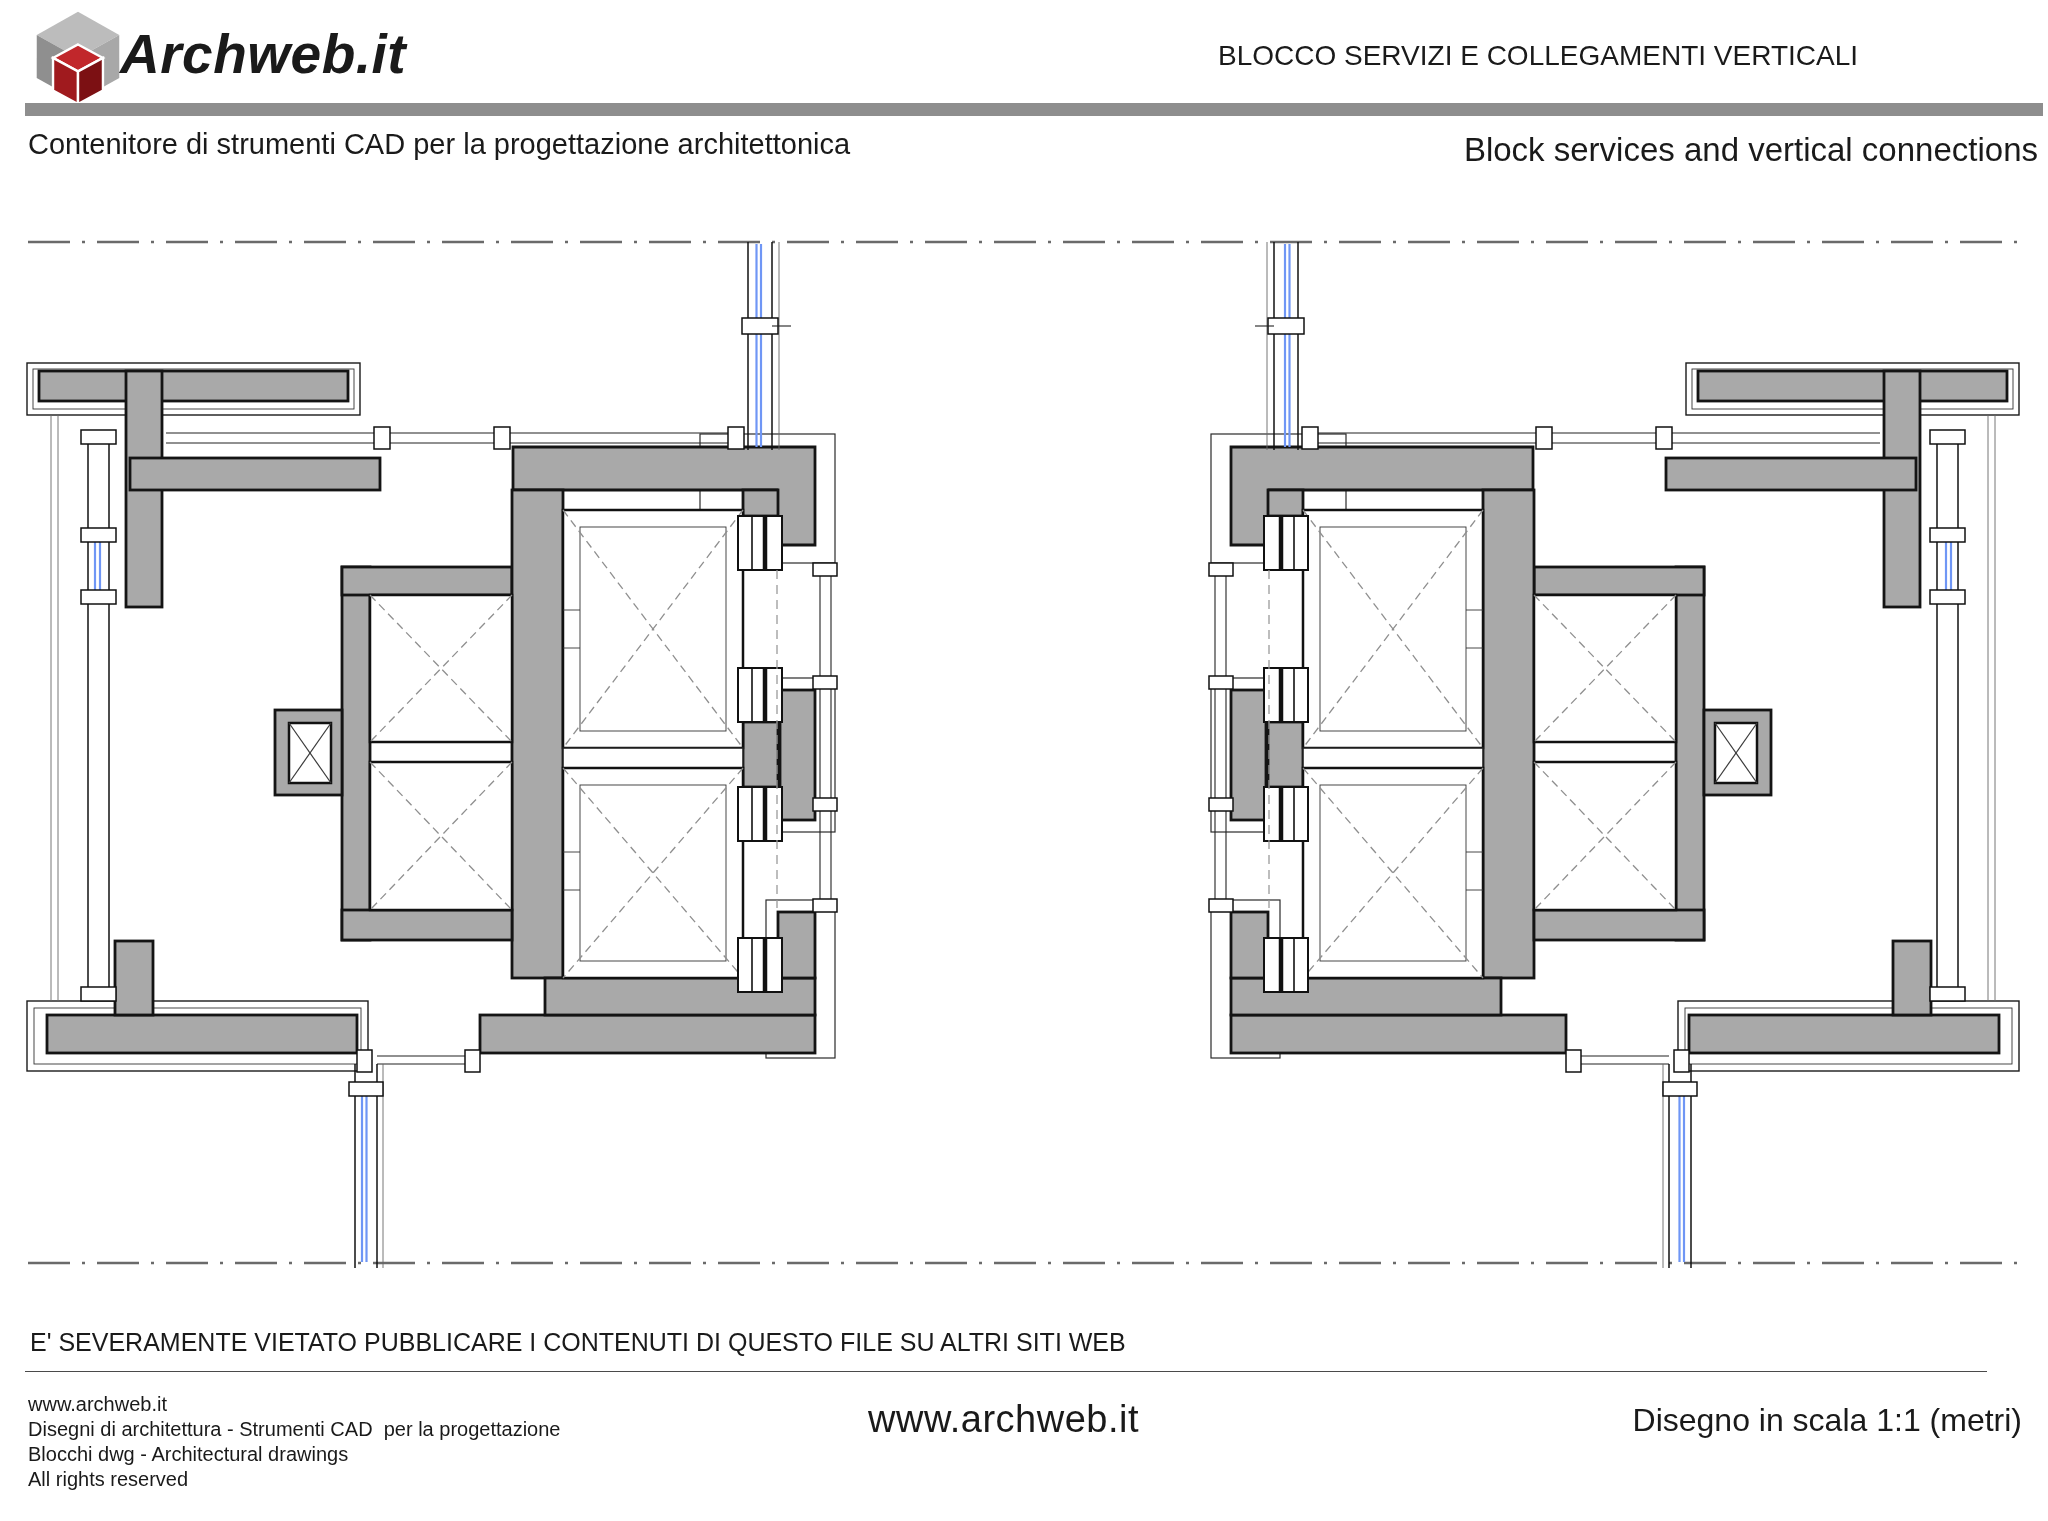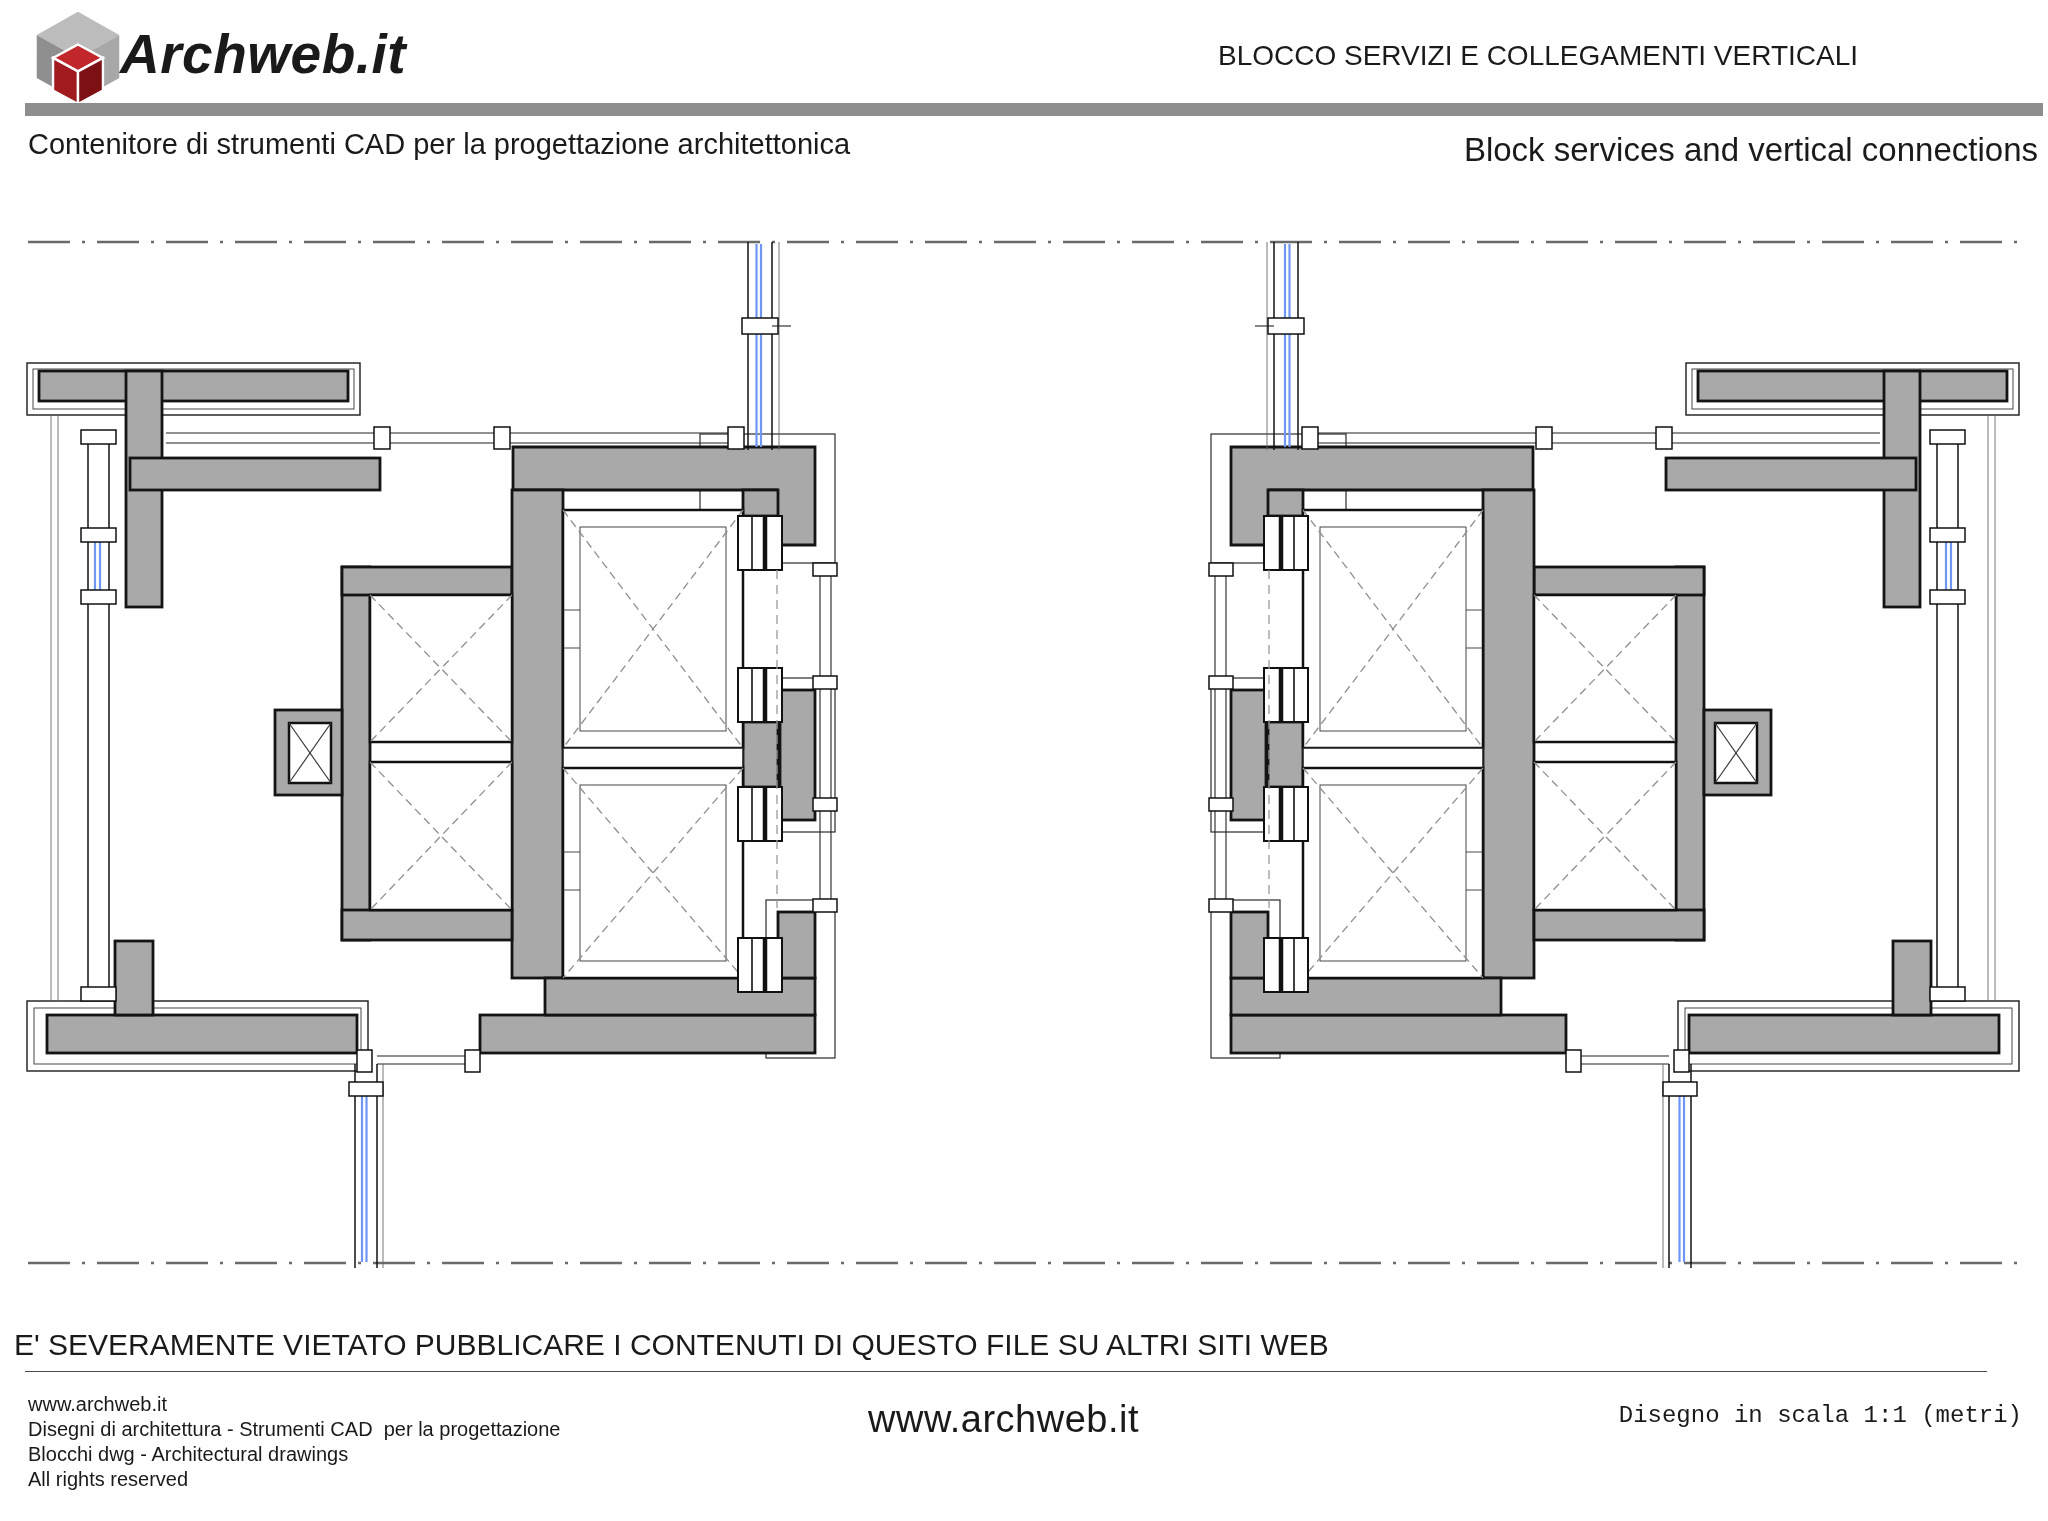--- a/index.html
+++ b/index.html
@@ -17,26 +17,26 @@
 
   
   #logo-icon{left:30px;top:8px;width:96px;height:96px;}
   #brand{left:120px;top:22px;font-size:55px;font-weight:700;letter-spacing:0.5px;font-style:italic;}
   #title-it{right:10px;top:40px;width:1000px;text-align:center;font-size:28px;padding-right:0;}
   #header-bar{left:25px;top:103px;width:2018px;height:13px;background:var(--bar-gray);}
   #tagline-it{left:28px;top:128px;font-size:29px;}
   #title-en{right:10px;top:131px;width:900px;text-align:right;font-size:33px;}
 
   
-  #notice-it{left:14px;top:1328px;font-size:30px;}
+  #notice-it{left:30px;top:1328px;font-size:25px;}
   #notice-en{right:28px;top:1326px;width:1100px;text-align:right;font-size:27px;}
   #footer-rule{left:25px;top:1371px;width:1962px;height:0;border-top:1.6px solid #4a4a4a;}
   #credits{left:28px;top:1392px;font-size:20px;line-height:25px;white-space:pre-wrap;}
   #footer-site{left:868px;top:1398px;font-size:38px;letter-spacing:0.5px;}
-  #scale-note{right:26px;top:1402px;width:600px;text-align:right;font-size:24px;font-family:Liberation Mono, monospace;}
+  #scale-note{right:26px;top:1402px;width:600px;text-align:right;font-size:32px;}
   .wall{fill:var(--wall-gray);stroke:#141414;stroke-width:2.8;}
   .shaft{fill:#ffffff;stroke:#111111;stroke-width:2.5;}
   .sep{fill:#ffffff;stroke:#222222;stroke-width:1.6;}
   .out{fill:none;stroke:#1a1a1a;stroke-width:1.4;}
   .thin{fill:none;stroke:#333333;stroke-width:0.9;}
   .thin2{fill:none;stroke:#2a2a2a;stroke-width:1.2;}
   .frame{stroke:#111111;stroke-width:1.5;}
   .sill{stroke:#222222;stroke-width:1.1;}
   .slab{stroke:#666666;stroke-width:0.9;}
   .mull{fill:#ffffff;stroke:#111111;stroke-width:1.5;}

